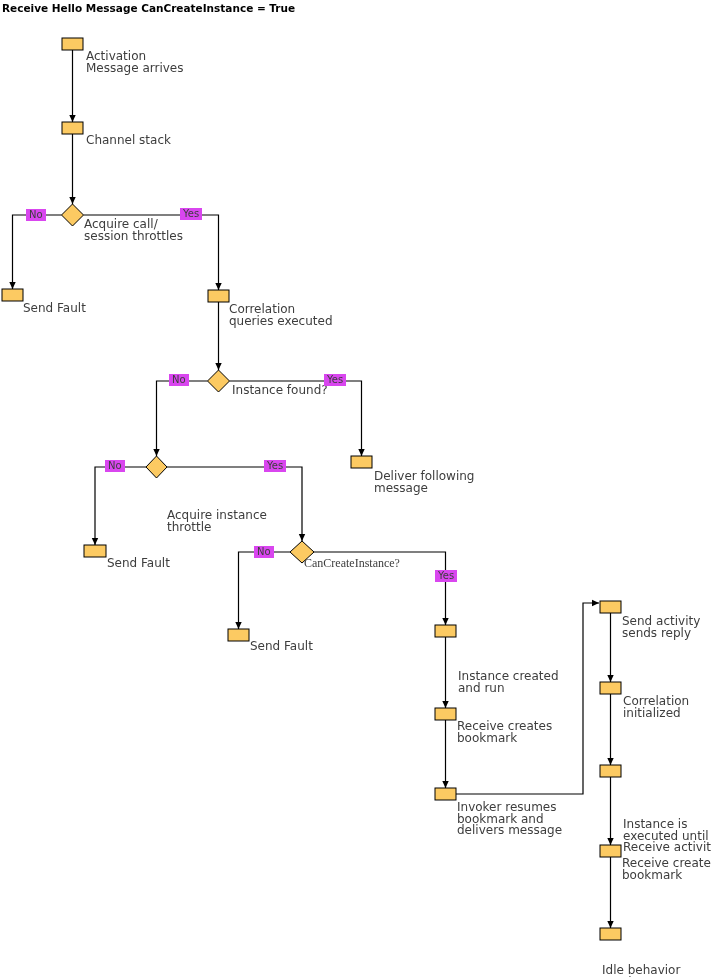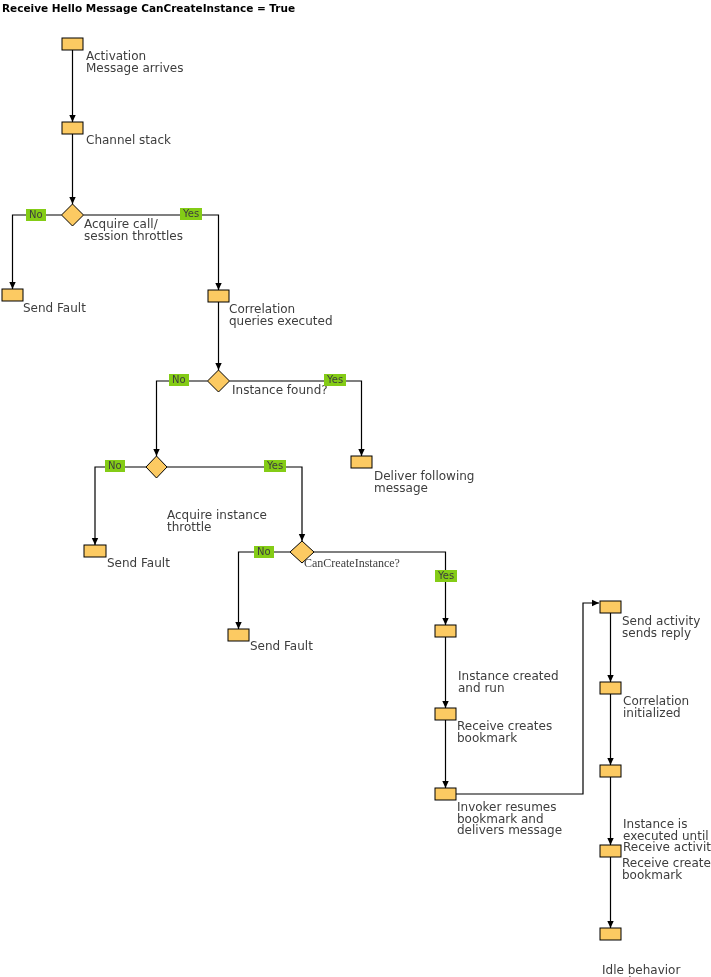--- a/index.html
+++ b/index.html
@@ -11,21 +11,21 @@
     position:absolute; left:2px; top:2px;
     font-size:10.5px; font-weight:bold; color:#000000; white-space:pre;
   }
   svg.connector-layer { position:absolute; left:0; top:0; }
   .node-label {
     position:absolute; font-size:12px; line-height:11.5px;
     color:#3d3d3d; white-space:pre;
   }
   .branch-label {
     position:absolute; font-size:10px; line-height:12px;
-    color:#3d3d3d; background:#84cc16; padding:0 3px;
+    color:#3d3d3d; background:#d946ef; padding:0 3px;
   }
 </style>
 </head>
 <body>
 
 <div class="stage">
   <div class="diagram-title">Receive Hello Message CanCreateInstance = True</div>
   <svg class="connector-layer" id="shape-layer" width="711" height="977" viewBox="0 0 711 977">
       <polyline points="72.5,50 72.5,122" fill="none" stroke="#000000" stroke-width="1.2"></polyline>
       <polygon points="72.5,122 69.3,115 75.7,115" fill="#000000"></polygon>

